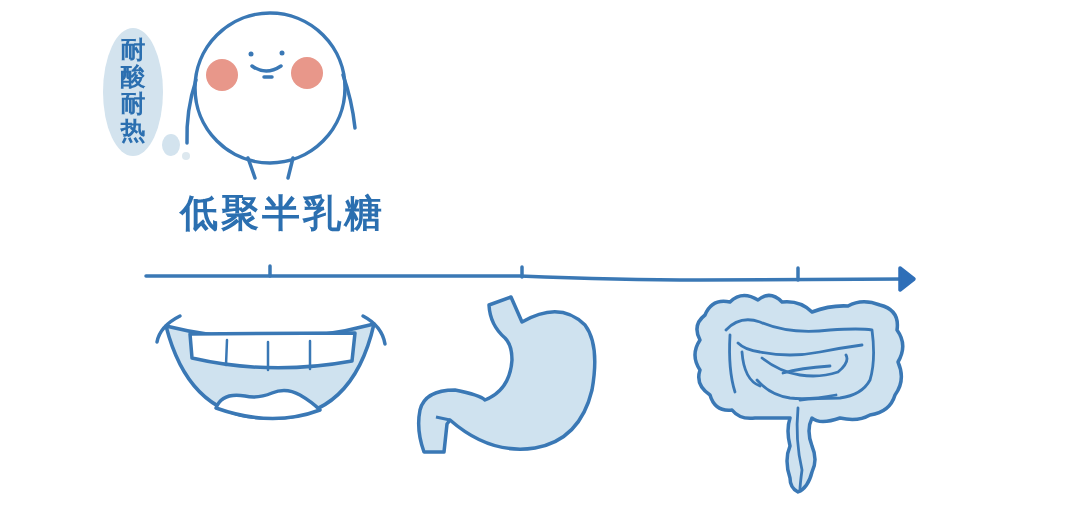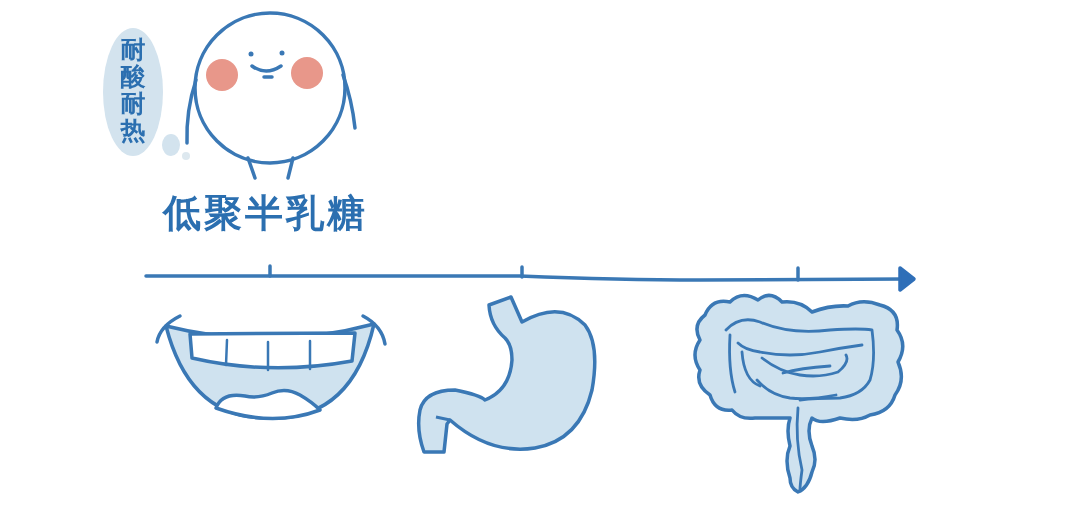--- a/index.html
+++ b/index.html
@@ -6,21 +6,21 @@
     body { width: 1080px; height: 515px; position: relative; overflow: hidden; font-family: "DejaVu Sans", sans-serif; }
     .stage { position: absolute; left: 0; top: 0; width: 1080px; height: 515px; }
     svg.art { position: absolute; left: 0; top: 0; width: 1080px; height: 515px; }
     .bubble-text {
       position: absolute; left: 108px; top: 36px; width: 50px;
       display: flex; flex-direction: column; align-items: center;
       font-weight: bold; font-size: 25px; line-height: 27px; color: #2b6fb0;
     }
     .bubble-text span { display: block; }
     .title {
-      position: absolute; left: 163px; top: 190px;
+      position: absolute; left: 180px; top: 190px;
       font-weight: bold; font-size: 38px; line-height: 46px; color: #2b6fb0;
       letter-spacing: 3px; white-space: nowrap;
     }
   </style>
 </head>
 <body>
 
 <div class="stage">
   <svg class="art" viewBox="0 0 1080 515">
 

